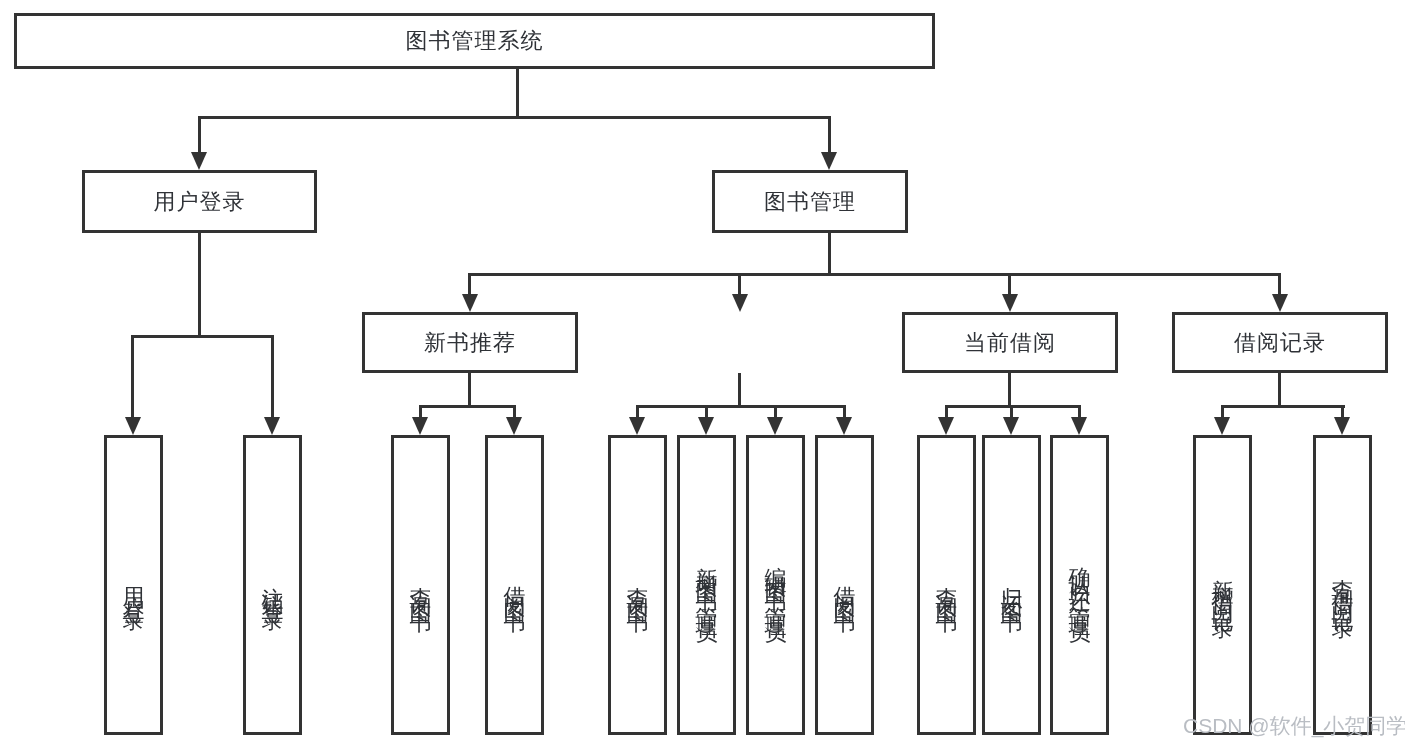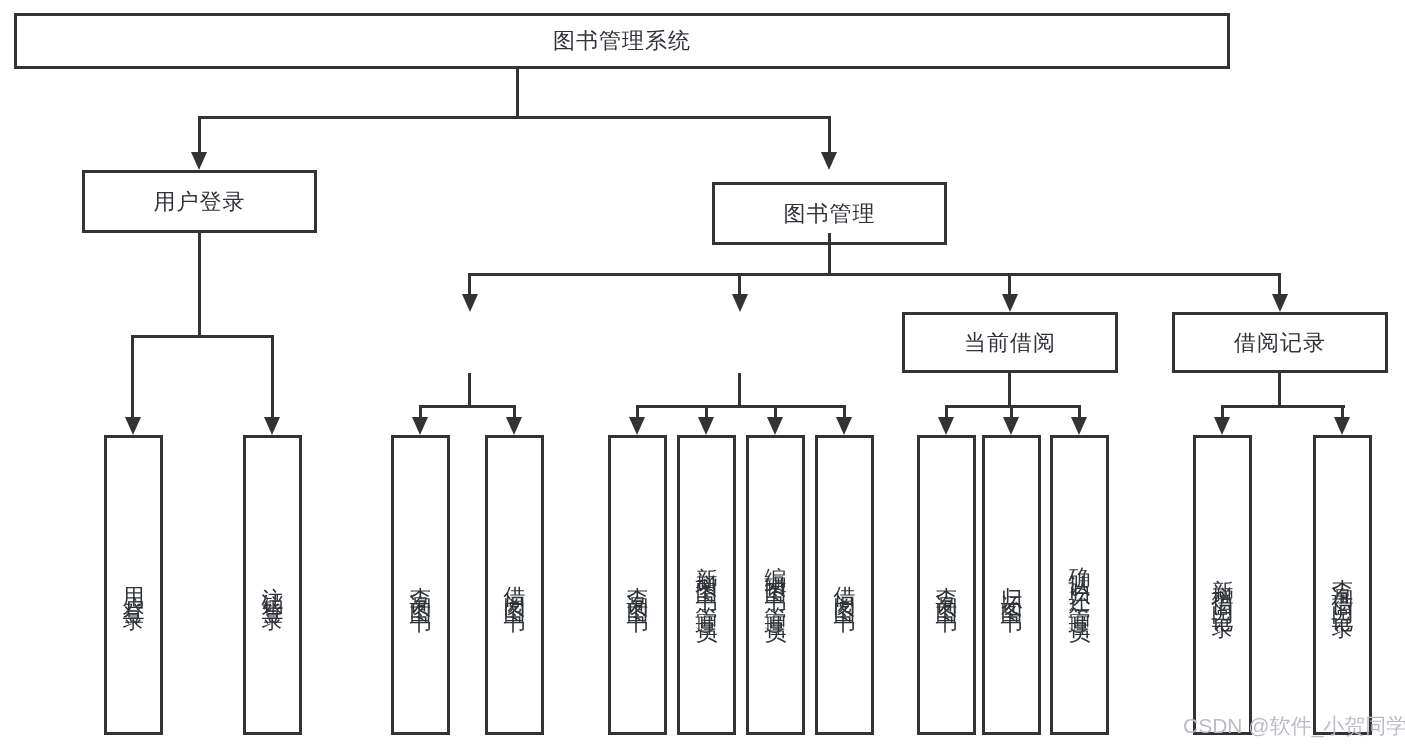--- a/index.html
+++ b/index.html
@@ -68,35 +68,35 @@
     color: var(--watermark);
     z-index: 5;
     white-space: nowrap;
   }
 </style>
 </head>
 <body>
 
 <div class="canvas">
 
-  <div class="node" style="left:14px; top:13px; width:1216px; height:56px;">
+  <div class="node" style="left:14px; top:13px; width:921px; height:56px;">
     <span>图书管理系统</span>
   </div>
 
   <div class="vline" style="left:516px; top:68px; height:50px;"></div>
   <div class="hline" style="left:198px; top:116px; width:633px;"></div>
   <div class="vline" style="left:198px; top:116px; height:36px;"></div>
   <div class="arrow" style="left:191px; top:152px;"></div>
   <div class="vline" style="left:828px; top:116px; height:36px;"></div>
   <div class="arrow" style="left:821px; top:152px;"></div>
 
   <div class="node" style="left:82px; top:170px; width:235px; height:63px;">
     <span>用户登录</span>
   </div>
-  <div class="node" style="left:712px; top:182px; width:235px; height:63px;justify-content:center;">
+  <div class="node" style="left:712px; top:170px; width:196px; height:63px;justify-content:center;">
     <span>图书管理</span>
   </div>
 
   <div class="vline" style="left:198px; top:233px; height:105px;"></div>
   <div class="hline" style="left:131px; top:335px; width:143px;"></div>
   <div class="vline" style="left:131px; top:335px; height:82px;"></div>
   <div class="arrow" style="left:125px; top:417px;"></div>
   <div class="vline" style="left:271px; top:335px; height:82px;"></div>
   <div class="arrow" style="left:264px; top:417px;"></div>
 
@@ -104,20 +104,23 @@
   <div class="hline" style="left:468px; top:273px; width:813px;"></div>
   <div class="vline" style="left:468px; top:273px; height:21px;"></div>
   <div class="arrow" style="left:462px; top:294px;"></div>
   <div class="vline" style="left:738px; top:273px; height:21px;"></div>
   <div class="arrow" style="left:732px; top:294px;"></div>
   <div class="vline" style="left:1008px; top:273px; height:21px;"></div>
   <div class="arrow" style="left:1002px; top:294px;"></div>
   <div class="vline" style="left:1278px; top:273px; height:21px;"></div>
   <div class="arrow" style="left:1272px; top:294px;"></div>
 
+  <div class="node" style="left:362px; top:312px; width:216px; height:61px;">
+    <span>新书推荐</span>
+  </div>
   <div class="node" style="left:902px; top:312px; width:216px; height:61px;align-items:center;">
     <span>当前借阅</span>
   </div>
   <div class="node" style="left:1172px; top:312px; width:216px; height:61px;">
     <span>借阅记录</span>
   </div>
 
   <div class="vline" style="left:468px; top:373px; height:35px;"></div>
   <div class="hline" style="left:419px; top:405px; width:97px;"></div>
   <div class="vline" style="left:419px; top:405px; height:12px;"></div>

